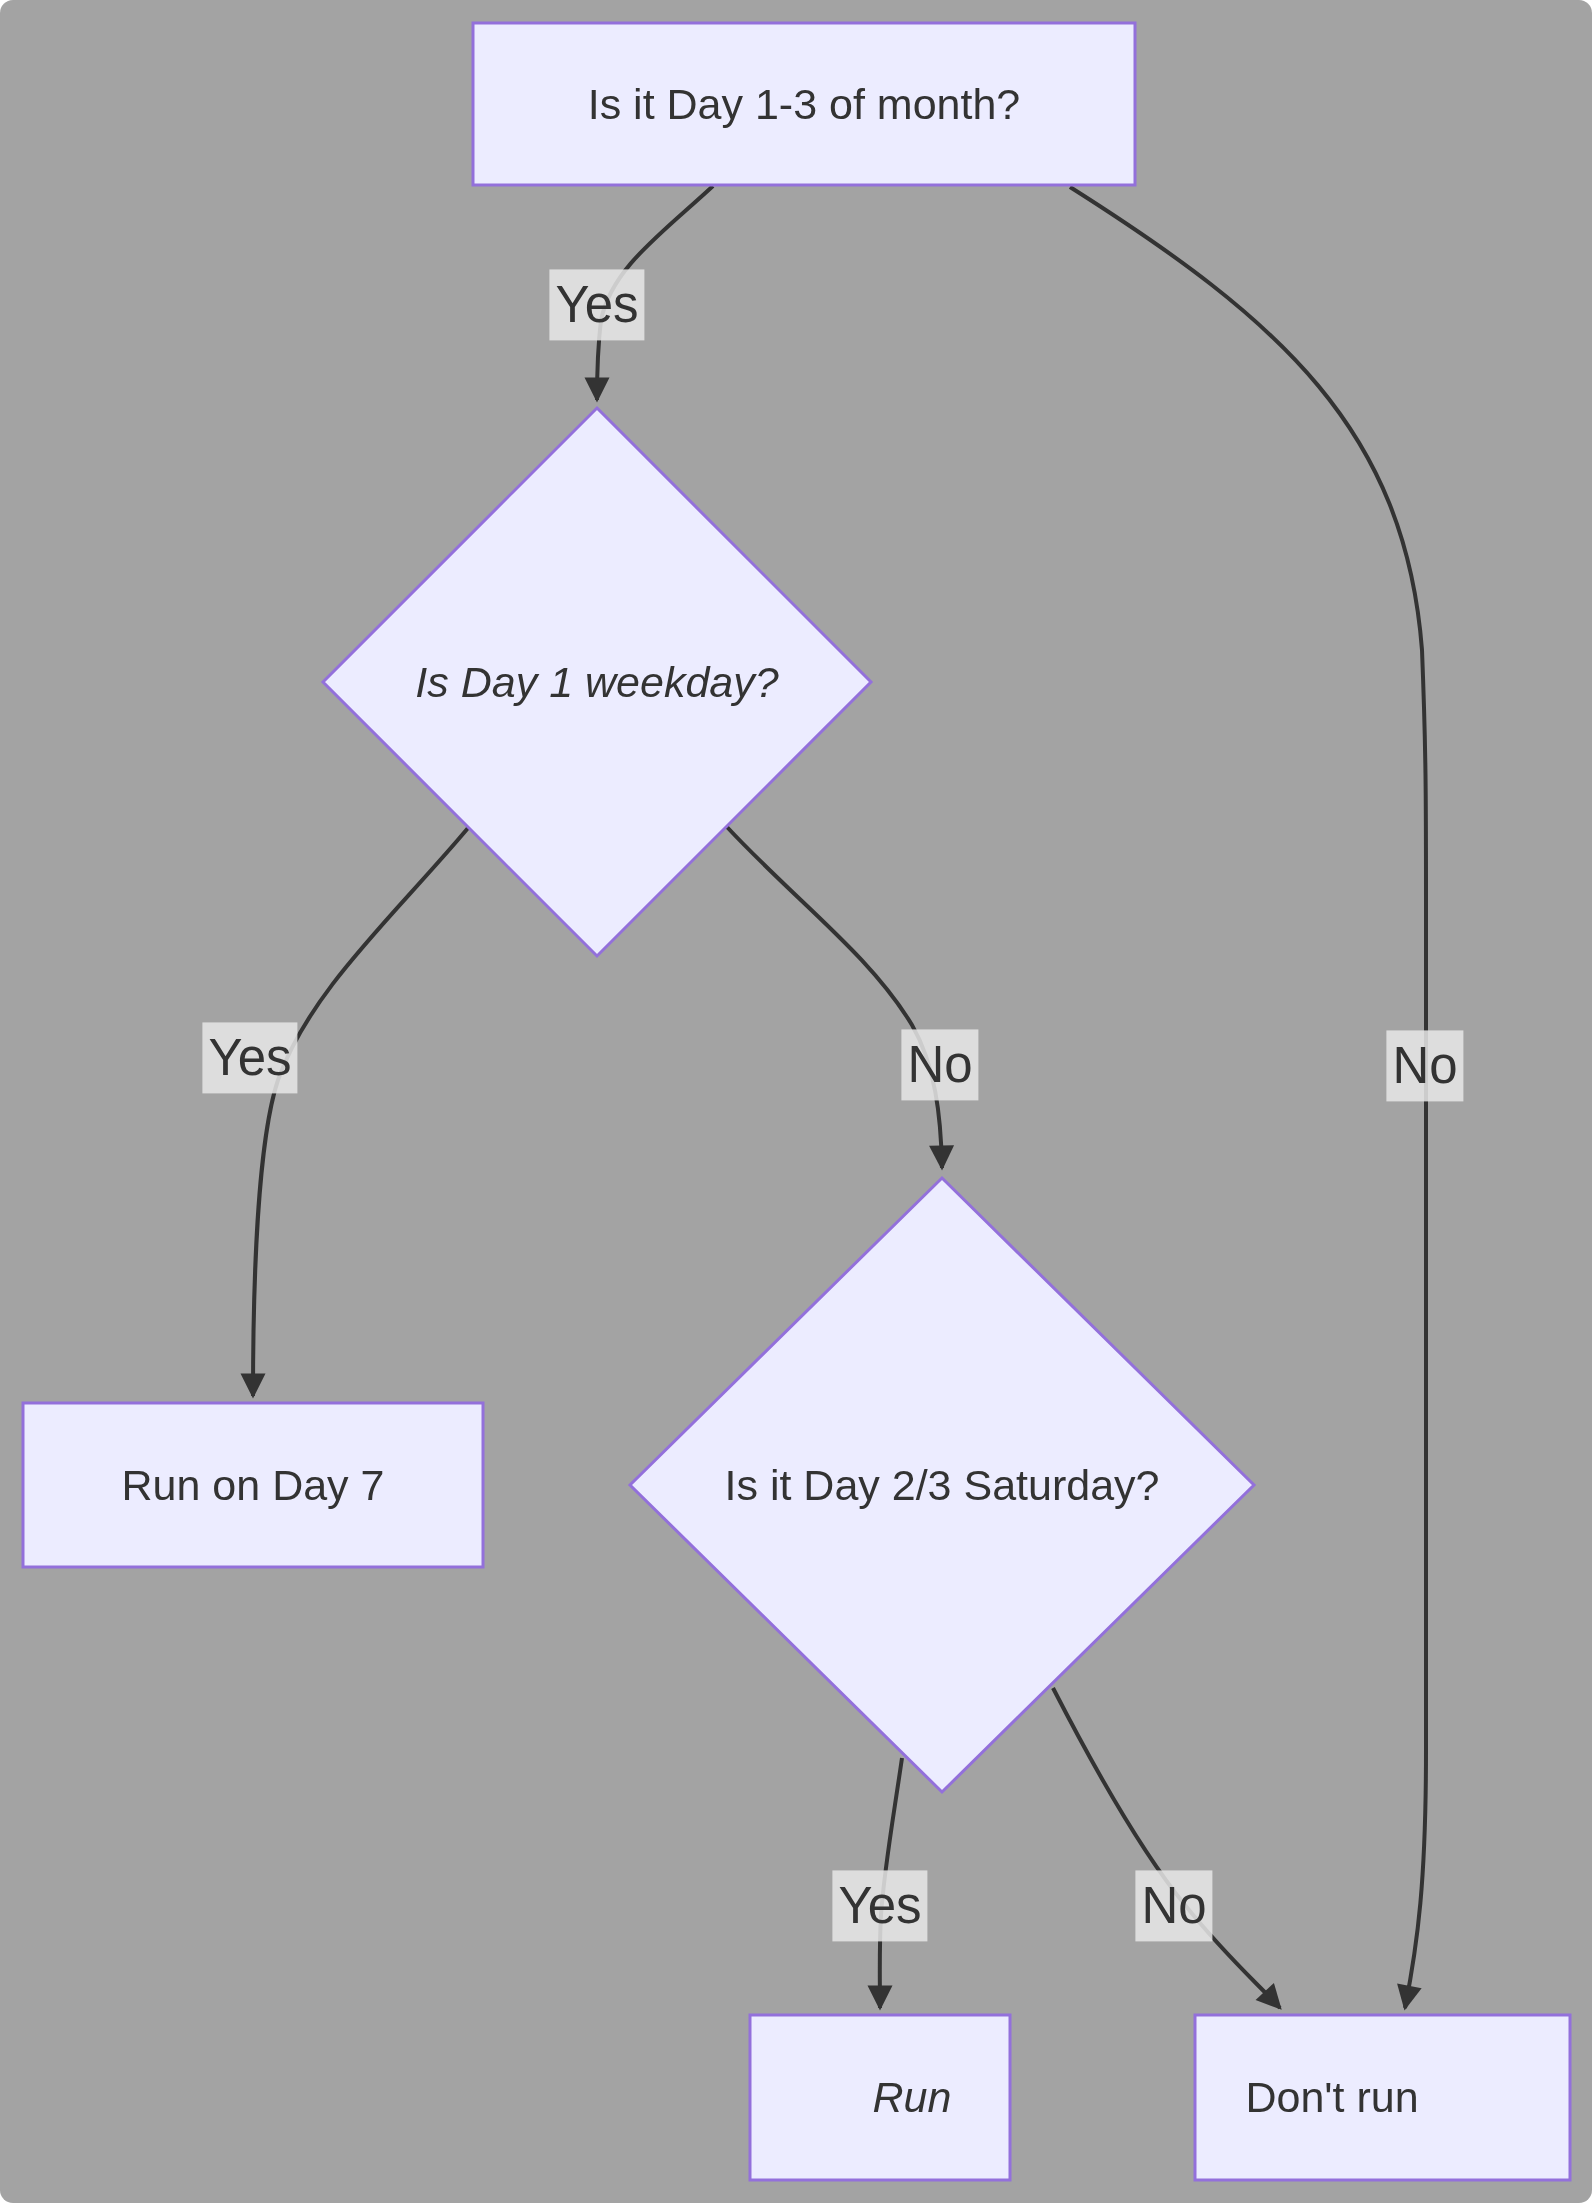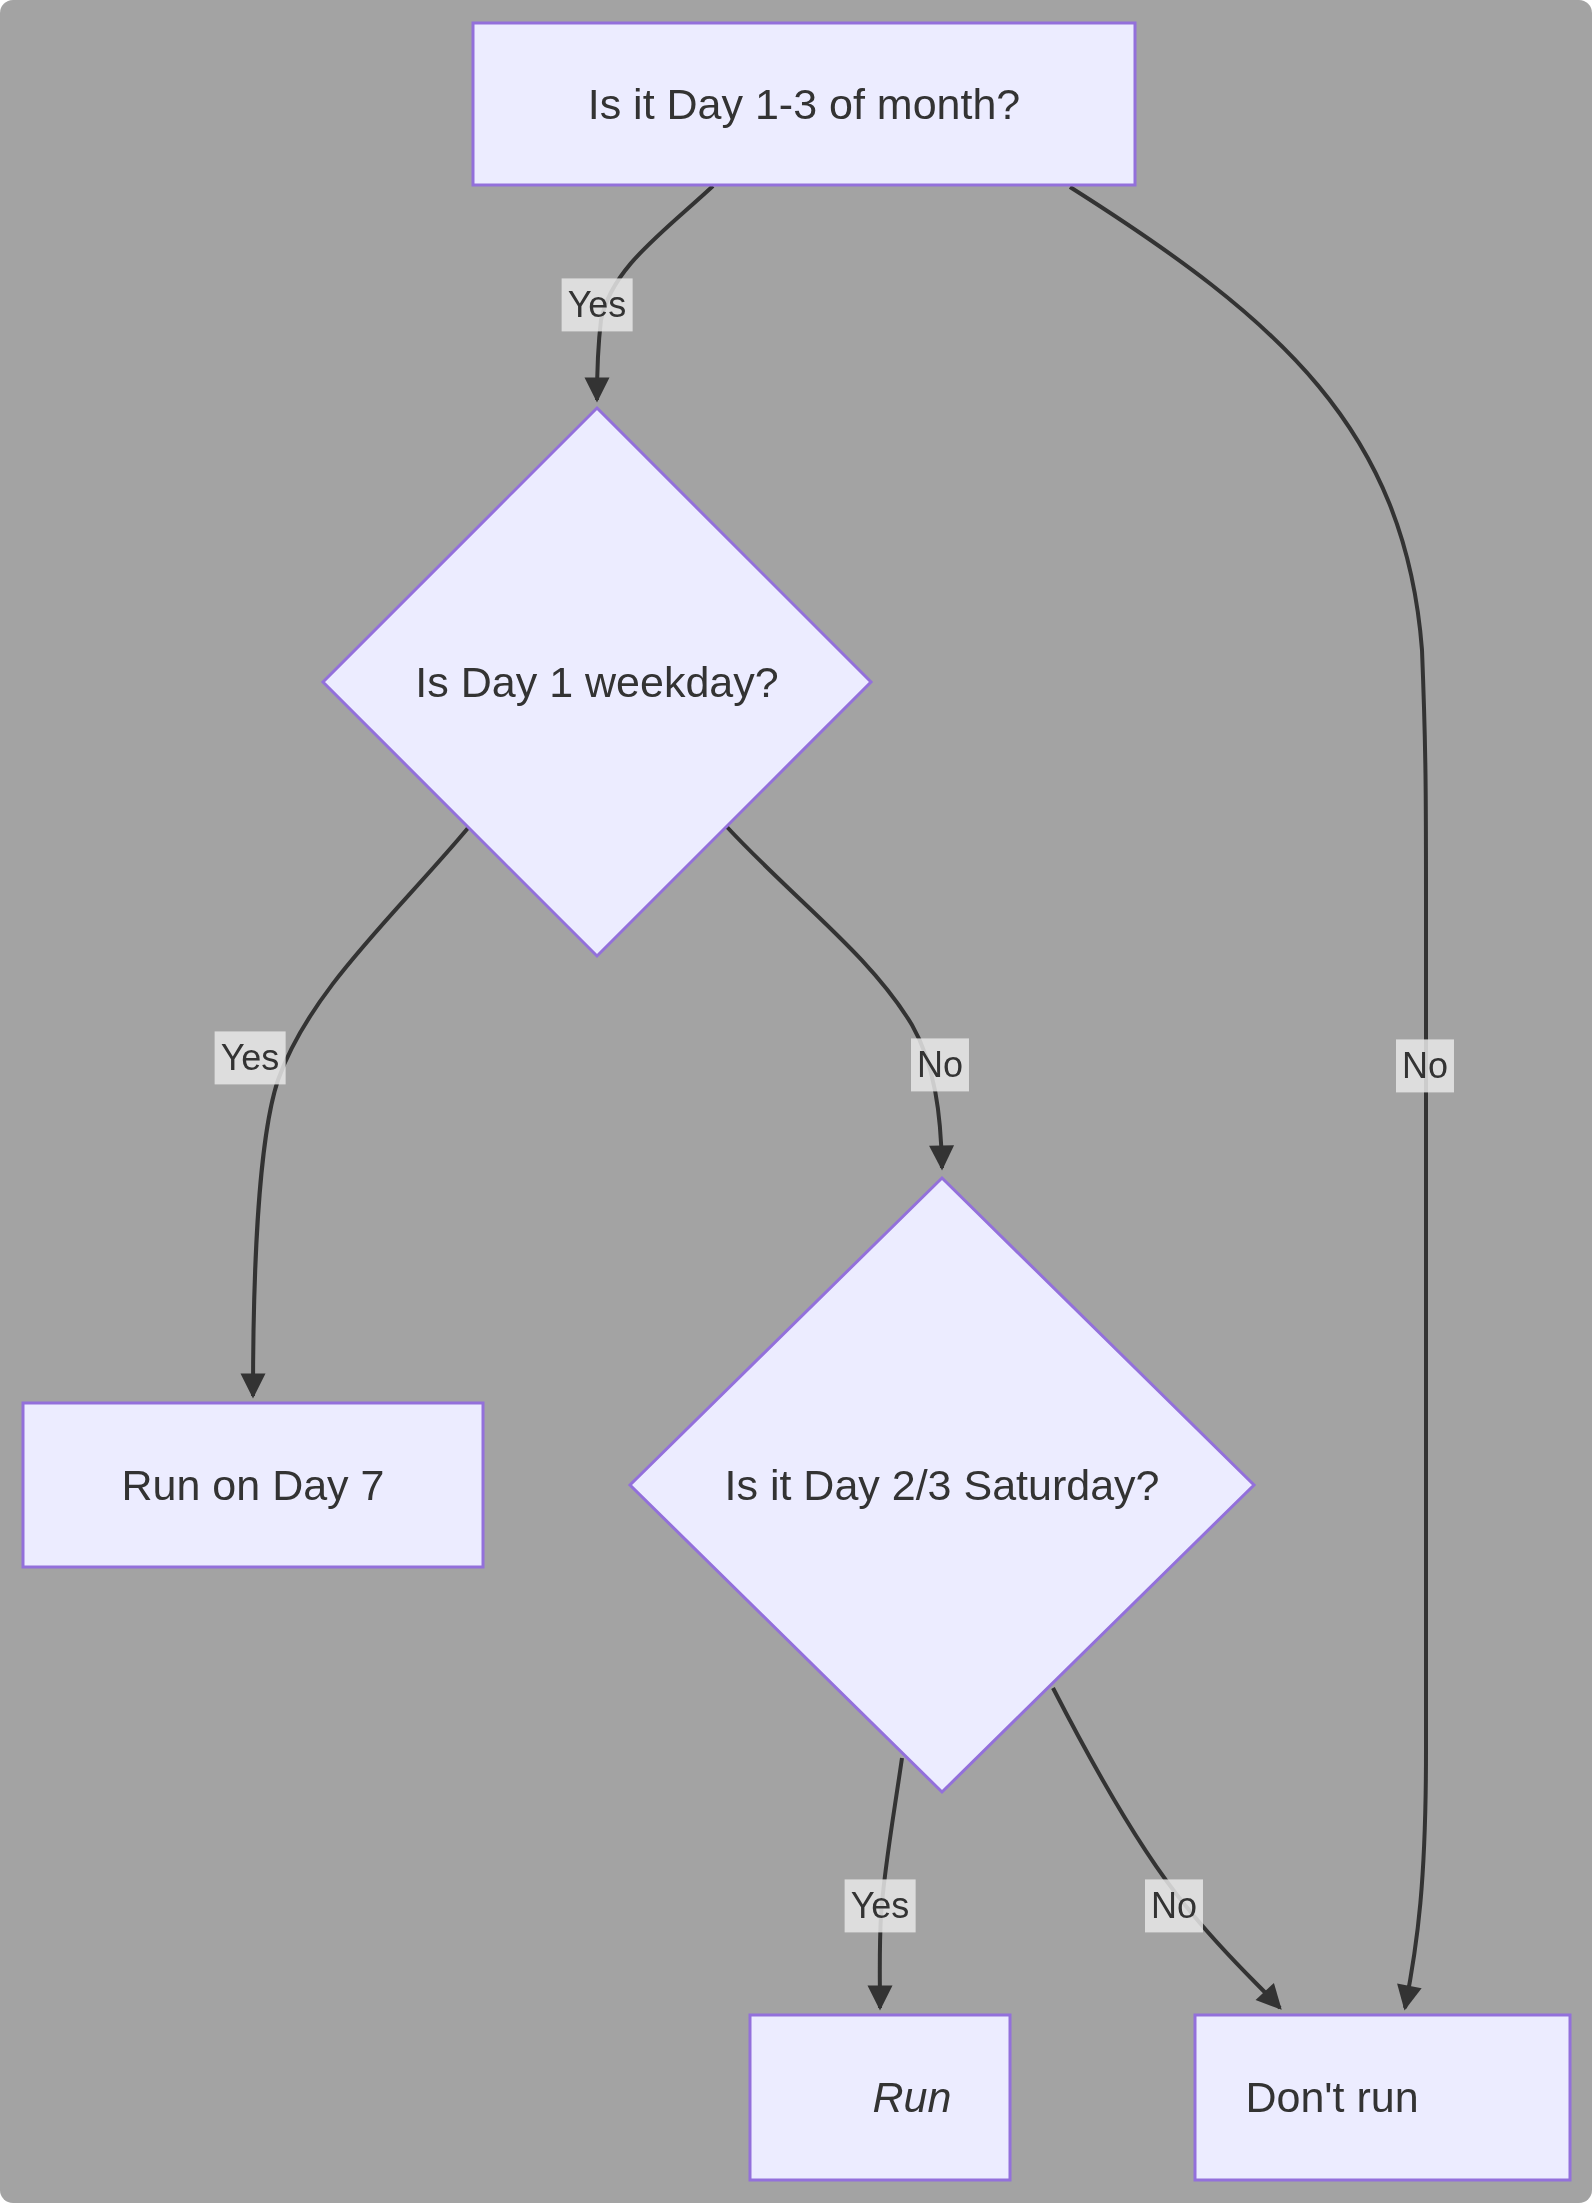--- a/index.html
+++ b/index.html
@@ -27,21 +27,21 @@
     color: #333333;
     font-size: 43px;
     white-space: nowrap;
     text-align: center;
   }
   .edge-label {
     position: absolute;
     transform: translate(-50%, -50%);
     background: rgba(232, 232, 232, 0.85);
     color: #333333;
-    font-size: 36px;
+    font-size: 51px;
     line-height: 1.2;
     padding: 5px 6px;
     white-space: nowrap;
     text-align: center;
   }
 </style>
 </head>
 <body>
 
 <div class="canvas">
@@ -77,21 +77,21 @@
       <rect x="23" y="1403" width="460" height="164" fill="#ECECFF" stroke="#9370DB"></rect>
 
       <rect x="750" y="2015" width="260" height="165" fill="#ECECFF" stroke="#9370DB"></rect>
 
       <rect x="1195" y="2015" width="375" height="165" fill="#ECECFF" stroke="#9370DB"></rect>
     </g>
   </svg>
 
   <div class="node-label" style="left:804px; top:104px;">Is it Day 1-3 of month?</div>
 
-  <div class="node-label" style="left:597px; top:682px;">Is Day 1 weekday?</div>
+  <div class="node-label" style="left:597px; top:682px;font-style:italic;">Is Day 1 weekday?</div>
 
   <div class="node-label" style="left:942px; top:1485px;">Is it Day 2/3 Saturday?</div>
 
   <div class="node-label" style="left:253px; top:1485px;">Run on Day 7</div>
 
   <div class="node-label" style="left:912px; top:2097px;font-style:italic;">Run</div>
 
   <div class="node-label" style="left:1332px; top:2097px;">Don't run</div>
 
   <div class="edge-label" style="left:597px; top:305px;">Yes</div>

